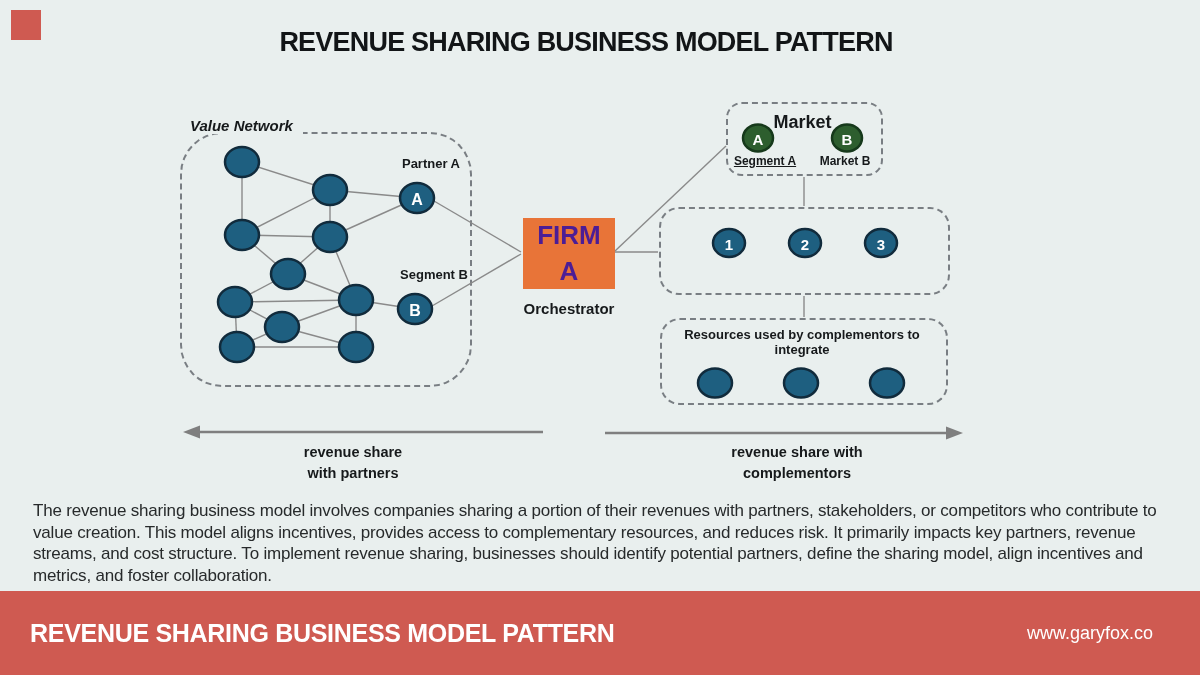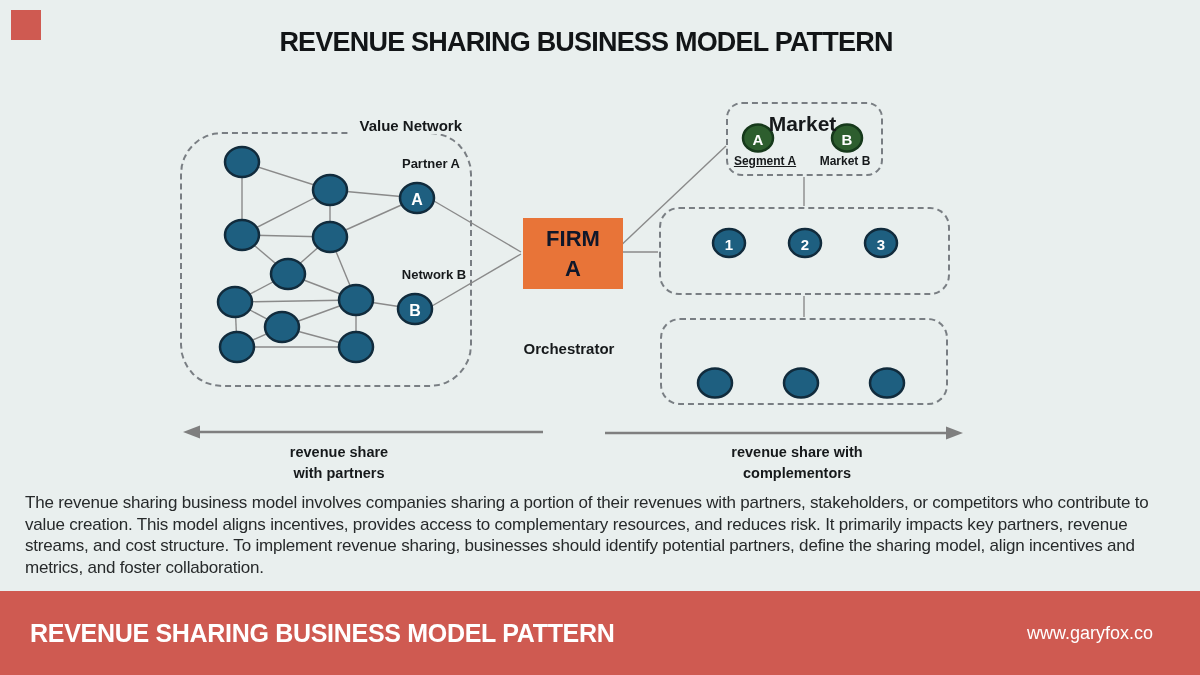--- a/index.html
+++ b/index.html
@@ -11,42 +11,42 @@
   .main-title{
     position:absolute;left:0;top:27px;width:1172px;margin:0;text-align:center;
     font-size:27px;font-weight:bold;letter-spacing:-0.8px;color:#121517;
   }
   #diagram-svg{position:absolute;left:0;top:0;width:1200px;height:675px;pointer-events:none;z-index:2;}
   .dashed-box{position:absolute;border:2px dashed #797e83;z-index:1;}
   .value-network-box{left:180px;top:132px;width:288px;height:251px;border-radius:42px;}
   .market-box{left:726px;top:102px;width:153px;height:70px;border-radius:16px;}
   .complements-box{left:659px;top:207px;width:287px;height:84px;border-radius:20px;}
   .resources-box{left:660px;top:318px;width:284px;height:83px;border-radius:20px;}
-  .vn-label{position:absolute;left:180px;top:117px;width:292px;text-align:right;z-index:3;}
+  .vn-label{position:absolute;left:180px;top:117px;width:292px;text-align:left;z-index:3;font-style:italic;}
   .vn-label span{background:#e9efee;padding:0 10px;font-weight:bold;font-size:15px;}
   .partner-label{position:absolute;width:74px;text-align:center;font-size:13px;font-weight:bold;z-index:3;}
   .partner-a{left:394px;top:156px;}
   .partner-b{left:397px;top:267px;}
   .firm-box{
-    position:absolute;left:523px;top:218px;width:100px;height:71px;background:#e87438;
+    position:absolute;left:523px;top:218px;width:92px;height:71px;background:#e87438;
     display:flex;align-items:center;justify-content:center;text-align:center;
-    font-size:22px;font-weight:bold;line-height:1.35;white-space:pre-line;color:#0f172a;z-index:3;
+    font-size:26px;font-weight:bold;line-height:1.35;white-space:pre-line;color:#4c1d95;z-index:3;
   }
-  .orchestrator{position:absolute;left:503px;top:300px;width:132px;text-align:center;font-size:15px;font-weight:bold;z-index:3;margin-top:40px;}
-  .market-label{position:absolute;left:726px;top:112px;width:153px;text-align:center;font-size:21px;font-weight:bold;z-index:3;}
+  .orchestrator{position:absolute;left:503px;top:300px;width:132px;text-align:center;font-size:15px;font-weight:bold;z-index:3;}
+  .market-label{position:absolute;left:726px;top:112px;width:153px;text-align:center;font-size:18px;font-weight:bold;z-index:3;}
   .segment-label{position:absolute;width:80px;top:154px;text-align:center;font-size:12px;font-weight:bold;z-index:3;}
   .segment-a{left:725px;text-decoration:underline;}
   .segment-b{left:805px;}
   .complements-label{position:absolute;left:659px;top:277px;width:287px;text-align:center;font-size:15.5px;font-weight:bold;z-index:3;}
   .resources-label{position:absolute;left:660px;top:327px;width:284px;text-align:center;font-size:13px;font-weight:bold;z-index:3;}
   .arrow-label{position:absolute;width:220px;top:442px;text-align:center;font-size:14.5px;font-weight:bold;line-height:21px;white-space:pre-line;z-index:3;}
-  .arrow-label.left{left:229px;}
+  .arrow-label.left{left:243px;}
   .arrow-label.right{left:687px;}
   .description{
-    position:absolute;left:25px;top:492px;width:1152px;margin:0;
+    position:absolute;left:25px;top:492px;width:1152px;margin:8px;
     font-size:17px;line-height:21.5px;letter-spacing:-0.2px;color:#272a2b;z-index:3;
   }
   .footer{
     position:absolute;left:0;top:591px;width:1200px;height:84px;background:#cf5a51;
     display:flex;align-items:center;justify-content:space-between;
     box-sizing:border-box;padding:0 47px 0 30px;z-index:4;color:#ffffff;
   }
   .footer-title{font-size:25px;font-weight:bold;letter-spacing:-0.3px;}
   .footer-site{font-size:18px;font-weight:normal;}
 </style>
@@ -138,30 +138,31 @@
     <g>
       <line x1="605" y1="433" x2="947" y2="433" stroke="#7f7f7f" stroke-width="2.6"></line>
       <polygon points="963,433 946,426.5 946,439.5" fill="#7f7f7f"></polygon>
     </g>
   </svg>
 
   <div class="vn-label">
     <span>Value Network</span>
   </div>
   <div class="partner-label partner-a">Partner A</div>
-  <div class="partner-label partner-b">Network B</div>
+  <div class="partner-label partner-b">Segment B</div>
 
   <div class="firm-box">FIRM
 A</div>
   <div class="orchestrator">Orchestrator</div>
 
   <div class="market-label">Market</div>
   <div class="segment-label segment-a">Segment A</div>
   <div class="segment-label segment-b">Market B</div>
 
+  <div class="resources-label">Resources used by complementors to integrate</div>
 
   <div class="arrow-label left">revenue share
 with partners</div>
   <div class="arrow-label right">revenue share with
 complementors</div>
 
   <p class="description">The revenue sharing business model involves companies sharing a portion of their revenues with partners, stakeholders, or competitors who contribute to value creation. This model aligns incentives, provides access to complementary resources, and reduces risk. It primarily impacts key partners, revenue streams, and cost structure. To implement revenue sharing, businesses should identify potential partners, define the sharing model, align incentives and metrics, and foster collaboration.</p>
 
   <div class="footer">
     <div class="footer-title">REVENUE SHARING BUSINESS MODEL PATTERN</div>

